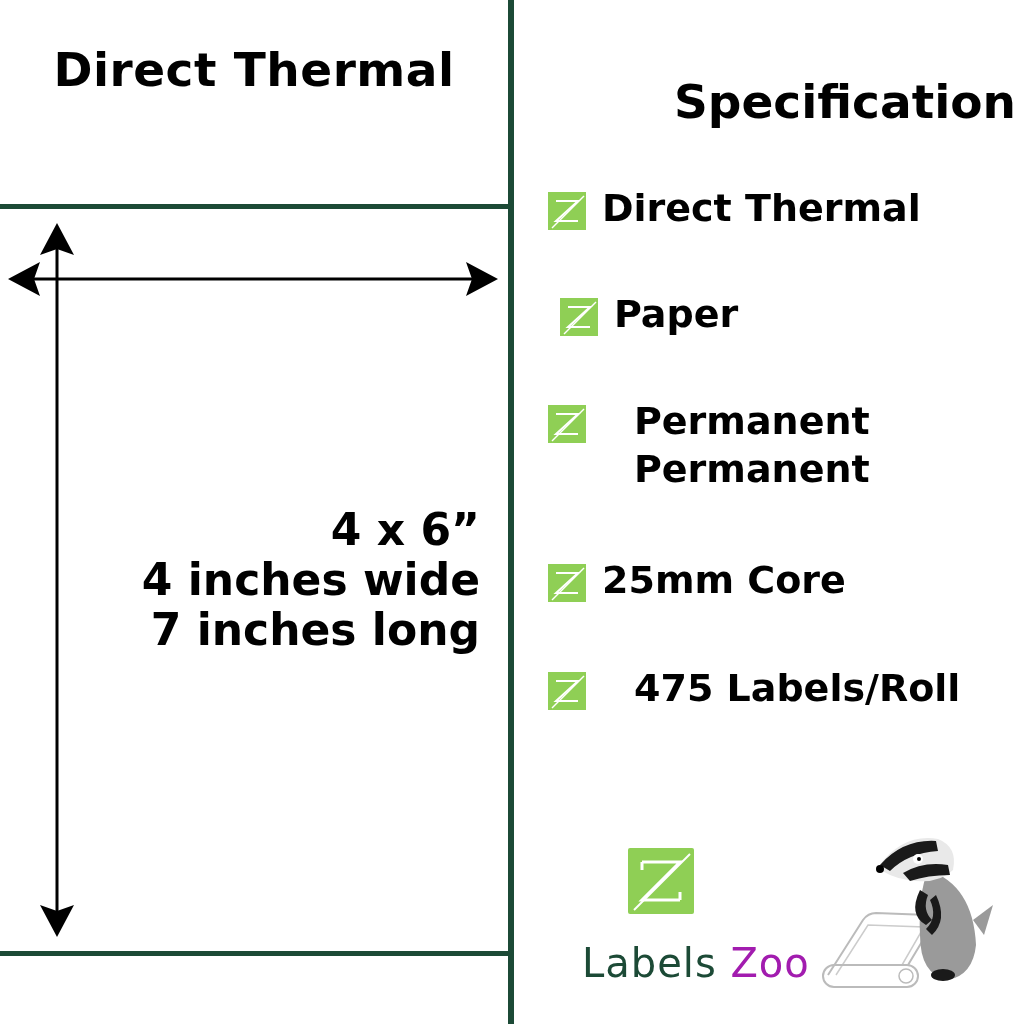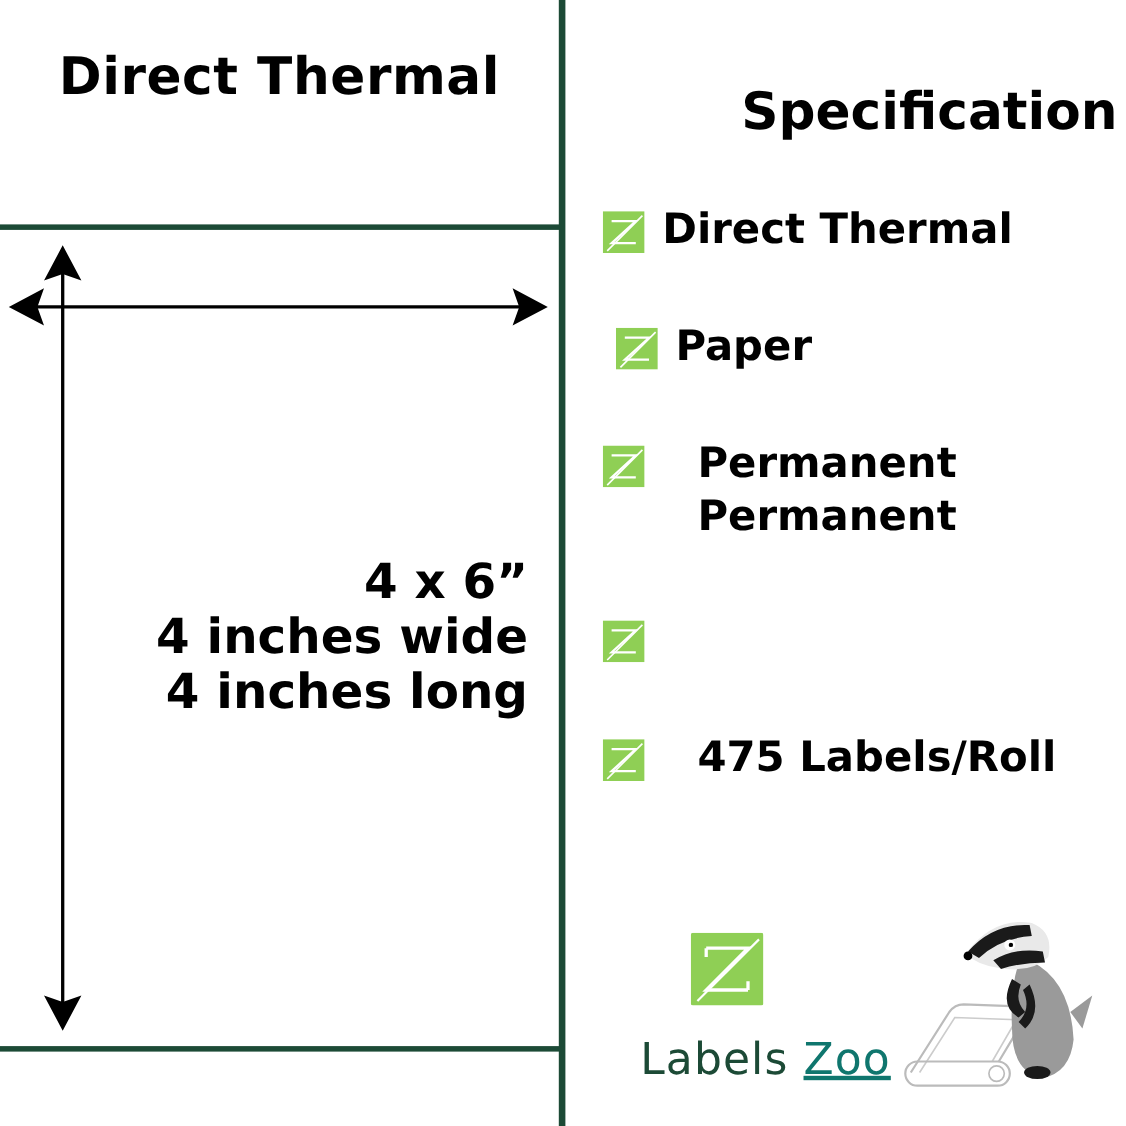--- a/index.html
+++ b/index.html
@@ -16,21 +16,21 @@
           font-weight:bold; font-size:44px; line-height:50px; }
   .dims span { display:block; }
   .spec-title { position:absolute; left:560px; top:72px; width:440px;
                 font-weight:bold; font-size:47px; line-height:60px; text-align:right; padding-left:16px; }
   .spec-item { position:absolute; left:548px; display:flex; align-items:flex-start; }
   .zbox { width:38px; height:38px; margin-top:8px; margin-right:16px; flex:none; }
   .spec-label { font-weight:bold; font-size:38px; line-height:48px; }
   .spec-label span { display:block; }
   .logo { position:absolute; left:628px; top:848px; }
   .brand { position:absolute; left:545px; top:940px; font-size:40px; letter-spacing:1px; font-weight:normal; }
-  .brand .b1 { color:#1c4a36;margin-left:37px; } .brand .b2 { color:#0f766e;text-decoration:underline; }
+  .brand .b1 { color:#1c4a36;margin-left:37px; } .brand .b2 { color:#a21caf; }
   .badger { position:absolute; left:808px; top:825px; }
 </style>
 </head>
 <body>
 
 <div class="vline"></div>
 <div class="hline-top"></div>
 <div class="hline-bot"></div>
 
 <div class="title">
@@ -44,21 +44,21 @@
   <path d="M498,279 L466,262 L472,279 L466,296 Z" fill="#000"></path>
 
   <line x1="57" y1="235" x2="57" y2="925" stroke="#000" stroke-width="3"></line>
   <path d="M57,223 L40,255 L57,249 L74,255 Z" fill="#000"></path>
   <path d="M57,937 L40,905 L57,911 L74,905 Z" fill="#000"></path>
 </svg>
 
 <div class="dims">
   <span>4 x 6”</span>
   <span>4 inches wide</span>
-  <span>4 inches long</span>
+  <span>7 inches long</span>
 </div>
 
 <div class="spec-title">Specification</div>
 
 <div class="spec-item" style="top:184px;">
   <svg class="zbox" viewBox="0 0 38 38">
       <rect width="38" height="38" fill="#8fcf55"></rect>
       <path d="M8,9 H30 L8,29 H30" fill="none" stroke="#fff" stroke-width="2"></path>
       <line x1="4" y1="36" x2="36" y2="4" stroke="#fff" stroke-width="1.5"></line>
     </svg>
@@ -89,20 +89,23 @@
     <span>Permanent</span>
   </div>
 </div>
 
 <div class="spec-item" style="top:556px;">
   <svg class="zbox" viewBox="0 0 38 38">
       <rect width="38" height="38" fill="#8fcf55"></rect>
       <path d="M8,9 H30 L8,29 H30" fill="none" stroke="#fff" stroke-width="2"></path>
       <line x1="4" y1="36" x2="36" y2="4" stroke="#fff" stroke-width="1.5"></line>
     </svg>
+  <div class="spec-label">
+      <span>25mm Core</span>
+    </div>
 </div>
 
 <div class="spec-item" style="top:664px;gap:32px;">
   <svg class="zbox" viewBox="0 0 38 38">
       <rect width="38" height="38" fill="#8fcf55"></rect>
       <path d="M8,9 H30 L8,29 H30" fill="none" stroke="#fff" stroke-width="2"></path>
       <line x1="4" y1="36" x2="36" y2="4" stroke="#fff" stroke-width="1.5"></line>
     </svg>
   <div class="spec-label">
       <span>475 Labels/Roll</span>

